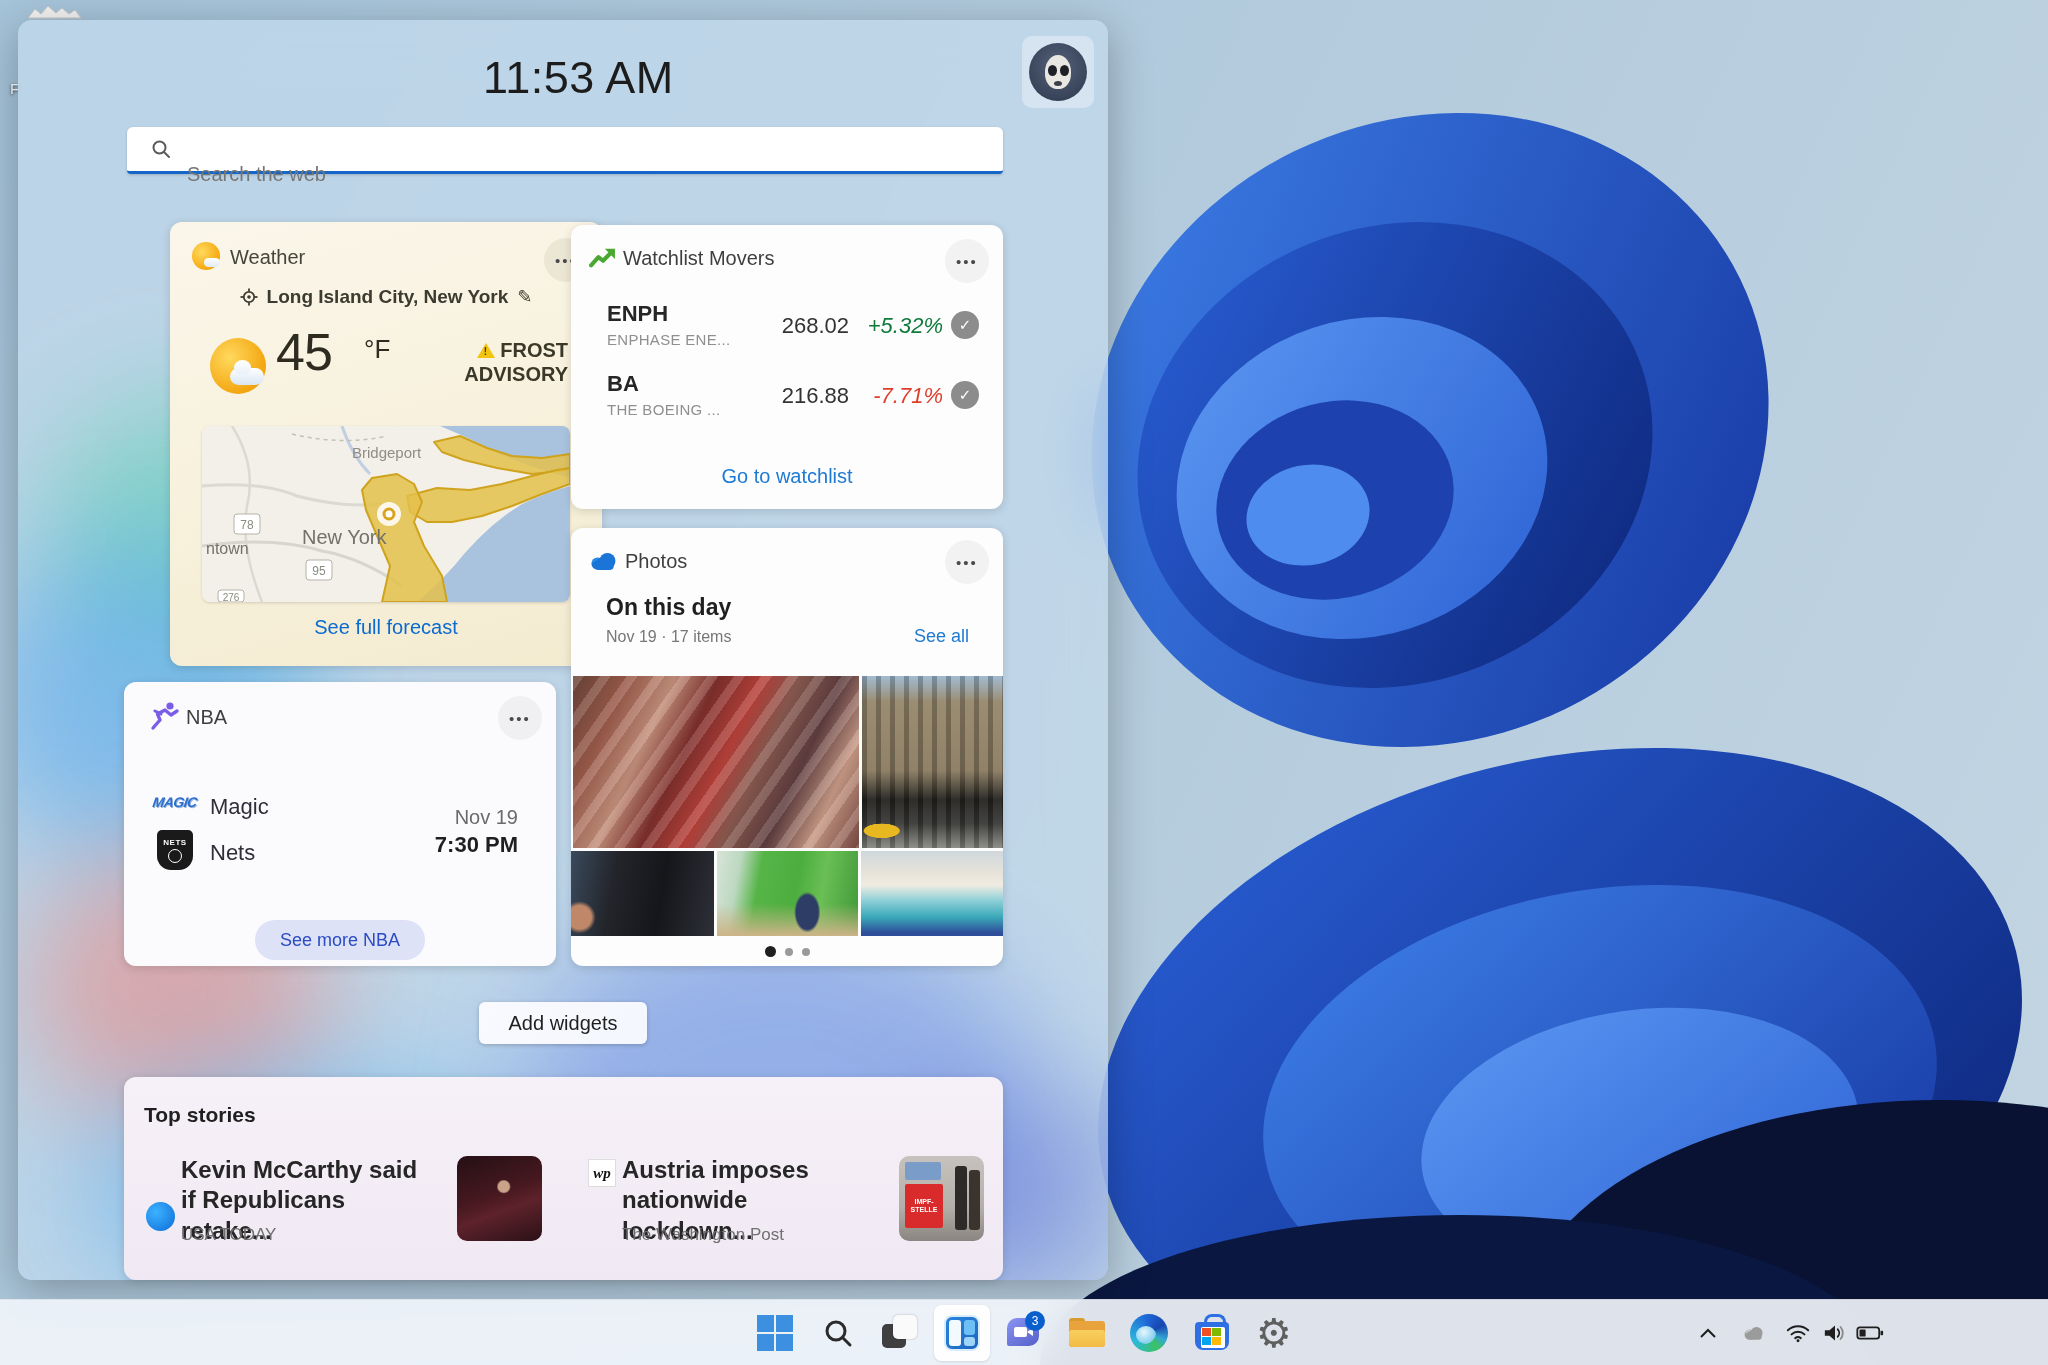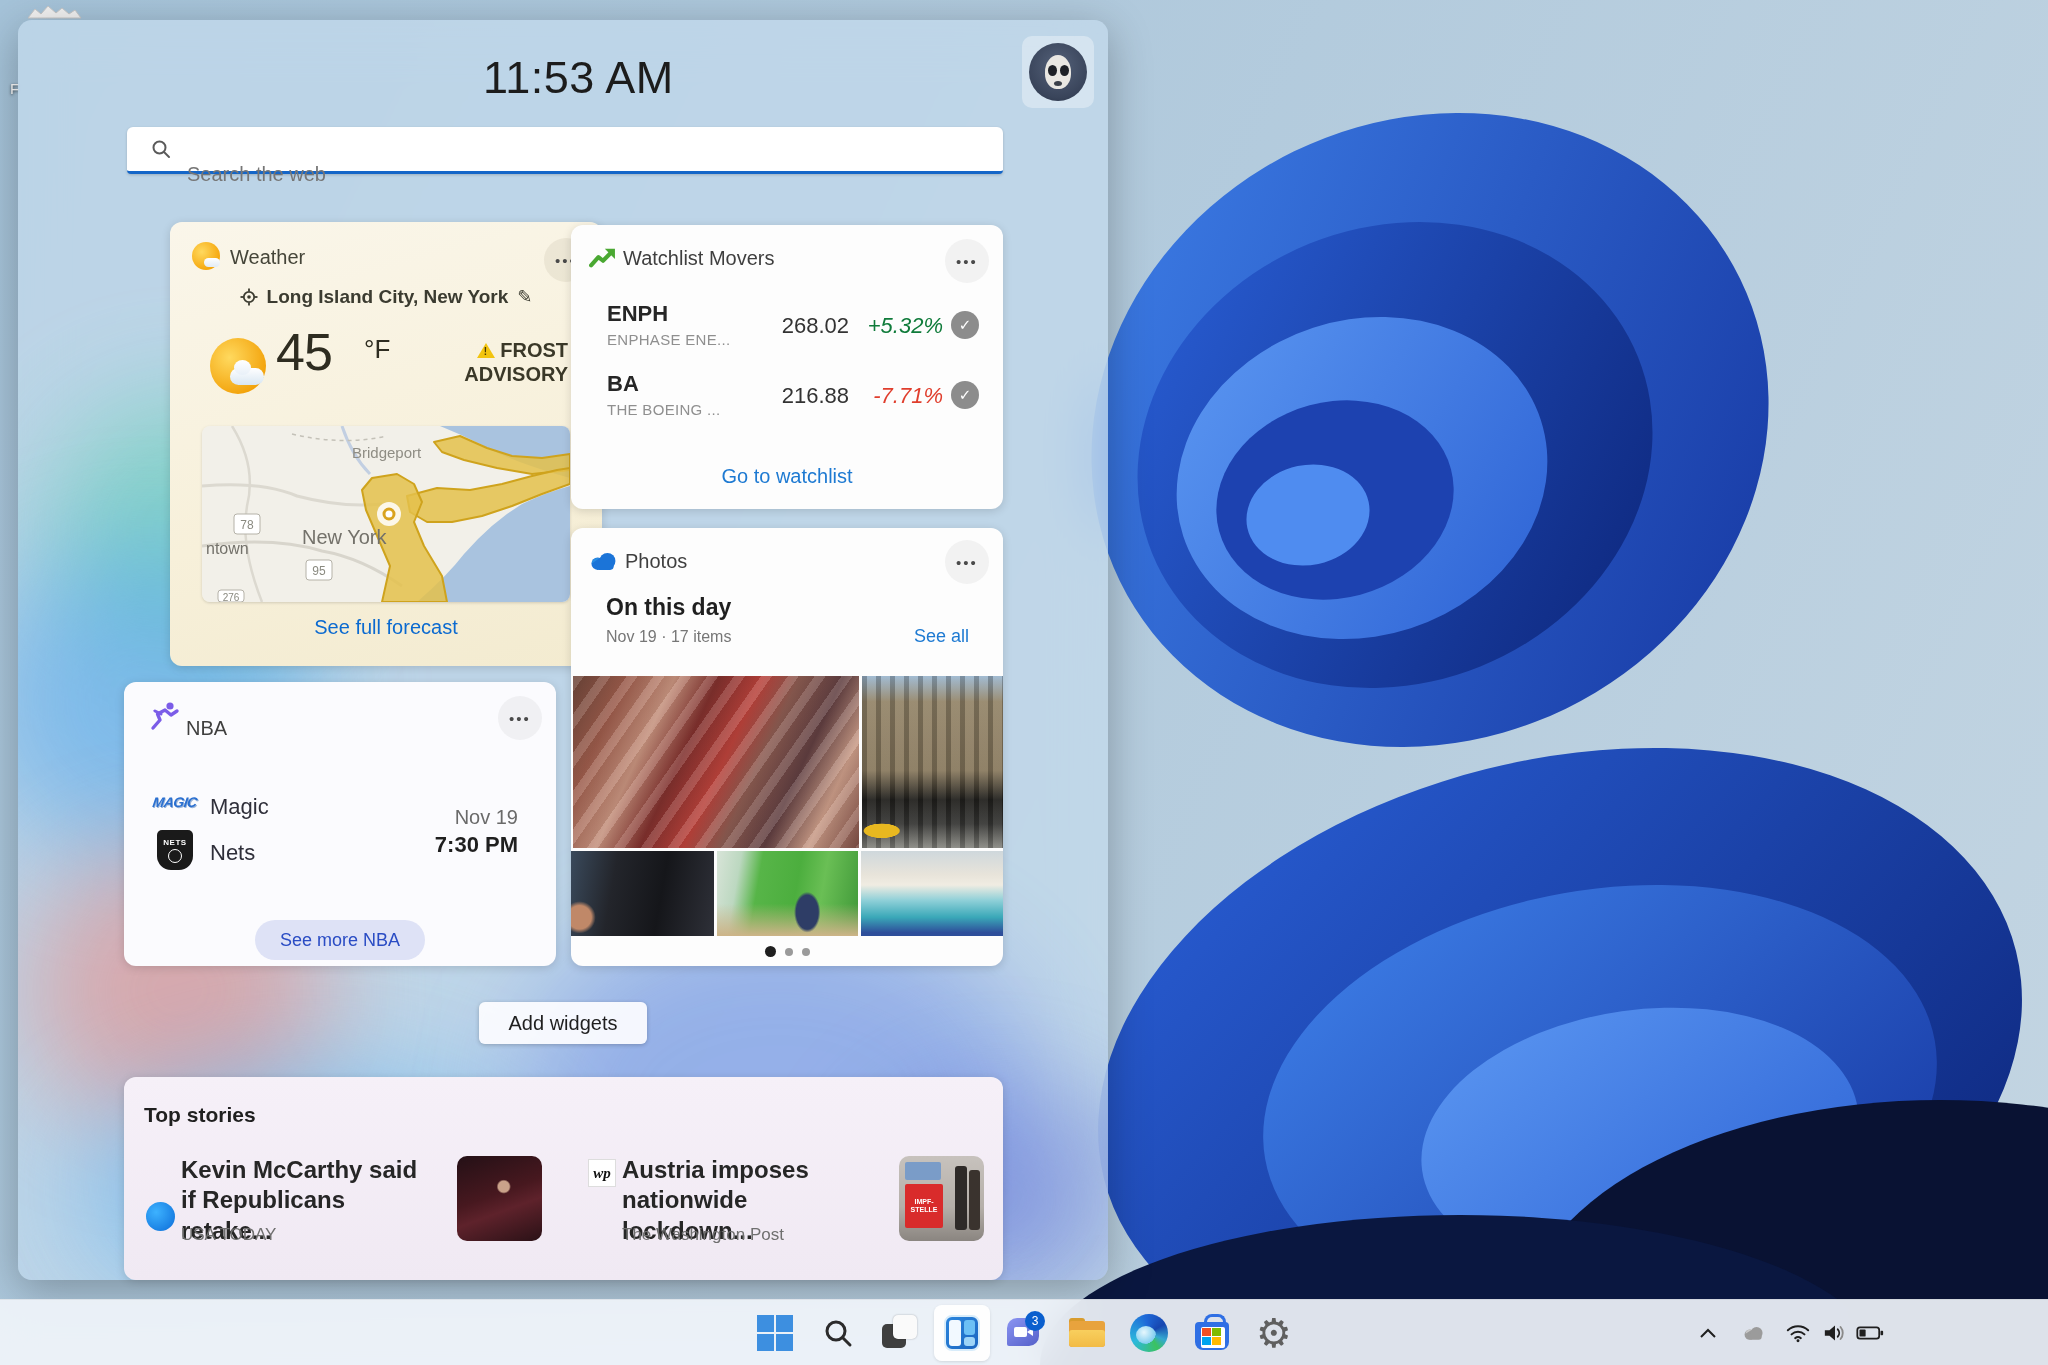--- a/index.html
+++ b/index.html
@@ -271,21 +271,21 @@
       <span class="dot" style="width:8px;height:8px;background:#9a9a9a;"></span>
     </div>
   </div>
 
   <div class="card nba-card">
     <svg class="abs" style="left:24px;top:18px;width:32px;height:32px" viewBox="0 0 32 32">
       <circle cx="22" cy="6" r="3.6" fill="#7b5ce8"></circle>
       <path d="M5 28 L12 20 L9.5 14 L17 10 L23 15 L29 11" stroke="#7b5ce8" stroke-width="3.4" fill="none" stroke-linecap="round" stroke-linejoin="round"></path>
       <path d="M13 14 L7 11" stroke="#7b5ce8" stroke-width="3" stroke-linecap="round"></path>
     </svg>
-    <div class="abs card-title" style="left:62px;top:24px;margin-top:11px;">NBA</div>
+    <div class="abs card-title" style="left:62px;top:24px;">NBA</div>
     <button class="more-btn" style="left:374px;top:14px;">
         <span class="ellipsis-glyph">•••</span>
       </button>
 
     <div class="abs" style="left:28px;top:112px;width:48px;height:26px;font-size:14px;font-weight:bold;font-style:italic;letter-spacing:-0.5px;
       color:#2a6fd0;transform:skewX(-8deg);text-shadow:1px 1px 0 #9ab4d8;">MAGIC</div>
     <div class="abs" style="left:86px;top:112px;font-size:22px;color:#2f2f3a;">Magic</div>
 
     <div class="abs" style="left:33px;top:148px;width:36px;height:40px;background:#1a1a1a;border-radius:5px 5px 14px 14px;display:flex;flex-direction:column;align-items:center;justify-content:center;">
       <span style="color:#fff;font-size:8px;font-weight:bold;letter-spacing:0.5px;">NETS</span>

